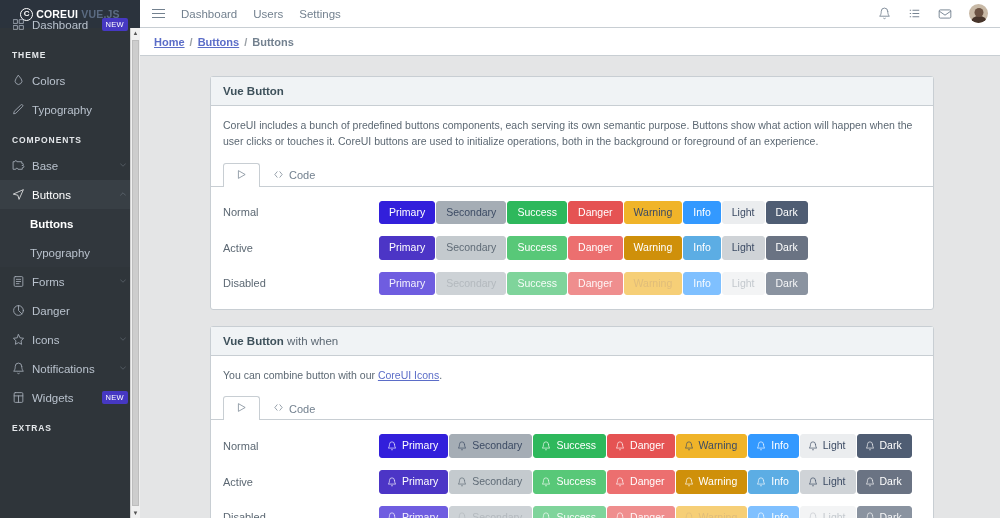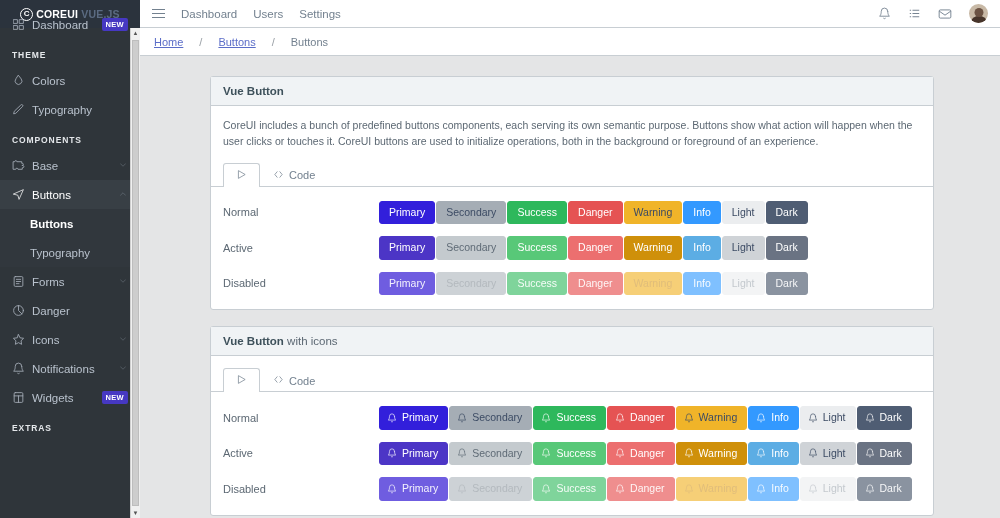--- a/index.html
+++ b/index.html
@@ -40,21 +40,21 @@
     display: flex; align-items: center; height: 29px; padding: 0 12px;
     color: #b9c2cd; font-size: 11.5px; cursor: pointer; position: relative;
   }
   .nav-item .ico { width: 20px; flex: 0 0 20px; display: flex; align-items: center; opacity: .85; }
   .nav-item .lbl { flex: 1; white-space: nowrap; }
   .nav-item.open { background: #383f45; color: #fff; }
   .nav-item.sub { padding-left: 30px; height: 29px; background: #31373d; }
   .nav-item.sub.active { color: #fff; font-weight: 600; background: #31373d; }
   .nav-item .caret { opacity: .55; }
   .badge-new {
-    background: #4638c2; color: #fff; font-size: 7.5px; font-weight: bold;
+    background: #4638c2; color: #fff; font-size: 7.5px; font-weight: normal;
     padding: 2px 4px; border-radius: 2px; letter-spacing: .3px;
   }
 
   
   .sb-scrollbar {
     position: absolute; top: 28px; right: 0; width: 10px; bottom: 0;
     background: #f0f0f0; border-left: 1px solid #cfcfcf;
   }
   .sb-arrow {
     height: 10px; background: #f0f0f0; display: flex; align-items: center;
@@ -86,21 +86,21 @@
     content:""; position:absolute; left:50%; top:22%; width:9px; height:9px;
     transform:translateX(-50%); border-radius:50%; background:#6b5243;
   }
   .avatar::before {
     content:""; position:absolute; left:50%; bottom:-3px; width:15px; height:10px;
     transform:translateX(-50%); border-radius:50% 50% 0 0; background:#46342a;
   }
 
   .breadcrumb {
     height: 28px; background: #fff; border-bottom: 1px solid #c8ced3;
-    display: flex; align-items: center; padding: 0 14px; gap: 16px; flex: 0 0 28px;
+    display: flex; align-items: center; padding: 0 14px; gap: 5px; flex: 0 0 28px; font-weight: bold;
   }
   .bc-link { color: #5b6dc8; font-size: 11px; text-decoration: underline; cursor: pointer; }
   .bc-sep { color: #9aa0a6; font-size: 11px; }
   .bc-cur { color: #73818f; font-size: 11px; }
 
   .content {
     flex: 1; overflow: hidden; padding: 20px 12px 0 70px; position: relative;
   }
   .content-inner { max-width: 724px; }
 
@@ -440,23 +440,24 @@
                     <button class="btn disabled" style="background:#8a93a0;border-color:#8a93a0;color:rgba(255,255,255,.92);">
                       <span>Dark</span>
                     </button>
                   </div>
             </div>
               </div>
     </div>
   </div>
           <div class="card">
     <div class="card-header">
-      <b>Vue Button</b> <span class="sub">with icons</span>
+      <b>Vue Button</b> <span class="sub">with when</span>
     </div>
     <div class="card-body">
+      <div class="desc">You can combine button with our <a>CoreUI Icons</a>.</div>
       <div class="tabs">
                 <div class="tab active">
        <span><svg width="11" height="11" viewBox="0 0 24 24" fill="none" stroke="#73818f" stroke-width="1.6" stroke-linecap="round" stroke-linejoin="round">
                       <polygon points="6 4 20 12 6 20"></polygon>
                     </svg></span>
 
      </div>
                 <div class="tab">
        <span><svg width="11" height="11" viewBox="0 0 24 24" fill="none" stroke="#73818f" stroke-width="1.6" stroke-linecap="round" stroke-linejoin="round">
                       <polyline points="9 6 4 12 9 18"></polyline>

